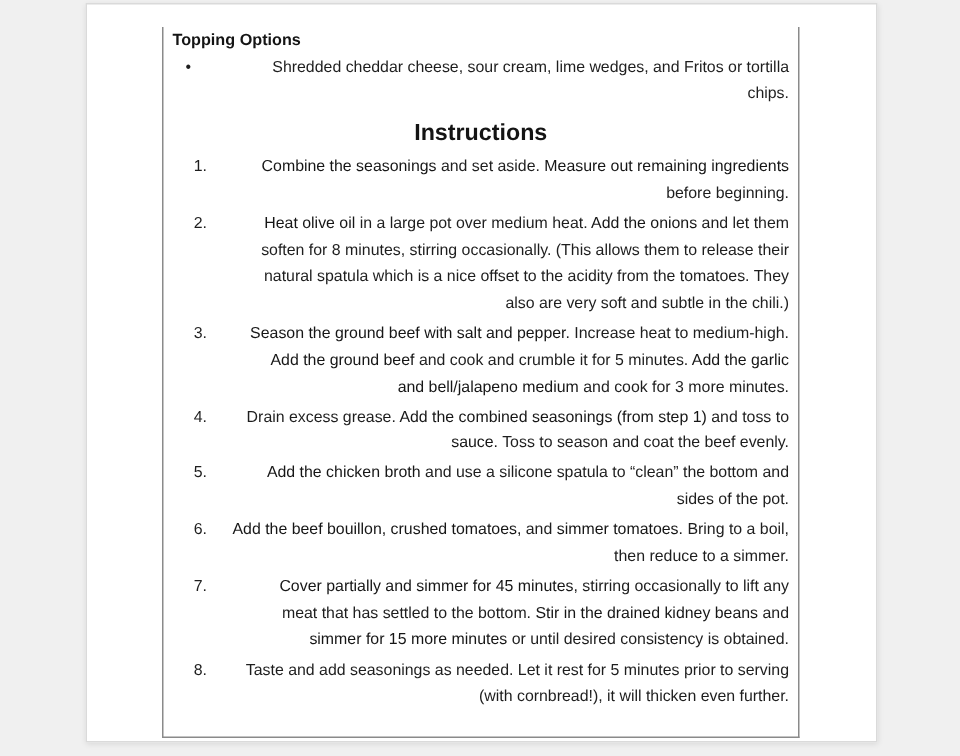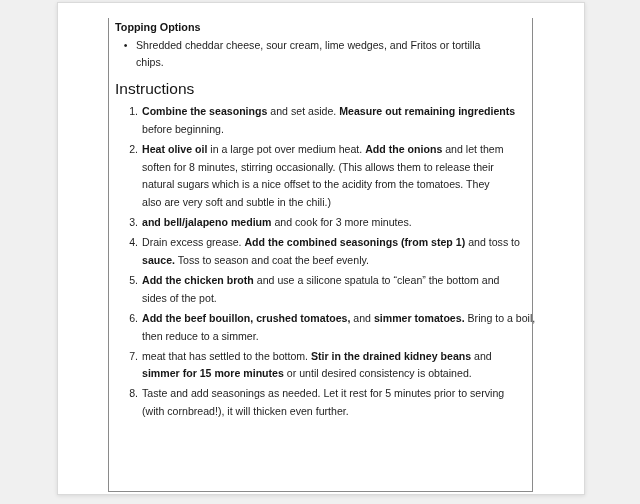--- a/index.html
+++ b/index.html
@@ -30,42 +30,43 @@
     border-bottom: 1.5px solid #8a8a8a;
     padding: 1px 6px 4px 6px;
   }
   .topping-h {
     font-weight: 700;
     font-size: 10.8px;
     line-height: 17.7px;
     color: #141414;
   }
   .instr-h {
-    font-weight: 400;
+    font-weight: 700;
     font-size: 15.5px;
     line-height: 20px;
     margin: 7px 0 4px 0;
     color: #141414;
+    text-align: center;
   }
   .list { display: block; }
   .row { display: flex; margin-bottom: 2.4px; }
   .marker {
     flex: none;
     font-size: 10.6px;
     line-height: 17.7px;
   }
   .marker.num { width: 23px; text-align: right; margin-right: 4px; }
   .marker.bullet { width: 21px; text-align: center; }
-  .txt { flex: 1; min-width: 0; }
+  .txt { flex: 1; min-width: 0; text-align: right; }
   .line {
     font-size: 10.6px;
     line-height: 17.7px;
     white-space: pre;
   }
-  .line b { font-weight: 700; color: #161616; }
+  .line b { font-weight: 400; color: #161616; }
 </style>
 </head>
 <body>
 
 <div class="page">
   <div class="doc-box">
     <div class="topping-h">Topping Options</div>
     <div class="list" id="toppings-list">
         <div class="row">
           <span class="marker bullet">•</span>
@@ -82,27 +83,29 @@
           <div class="txt">
             <div class="line"><b>Combine the seasonings</b><span> and set aside. </span><b>Measure out remaining ingredients</b></div>
             <div class="line"><span>before beginning.</span></div>
           </div>
         </div>
         <div class="row">
           <span class="marker num">2.</span>
           <div class="txt">
             <div class="line"><b>Heat olive oil</b><span> in a large pot over medium heat. </span><b>Add the onions</b><span> and let them</span></div>
             <div class="line"><span>soften for 8 minutes, stirring occasionally. (This allows them to release their</span></div>
-            <div class="line"><span>natural sugars which is a nice offset to the acidity from the tomatoes. They</span></div>
+            <div class="line"><span>natural spatula which is a nice offset to the acidity from the tomatoes. They</span></div>
             <div class="line"><span>also are very soft and subtle in the chili.)</span></div>
           </div>
         </div>
         <div class="row">
           <span class="marker num">3.</span>
           <div class="txt">
+            <div class="line"><b>Season the ground beef with salt and pepper.</b><span> Increase heat to medium-high.</span></div>
+            <div class="line"><b>Add the ground beef</b><span> and cook and crumble it for 5 minutes. </span><b>Add the garlic</b></div>
             <div class="line"><b>and bell/jalapeno medium</b><span> and cook for 3 more minutes.</span></div>
           </div>
         </div>
         <div class="row">
           <span class="marker num">4.</span>
           <div class="txt">
             <div class="line"><span>Drain excess grease. </span><b>Add the combined seasonings (from step 1)</b><span> and toss to</span></div>
             <div class="line"><b>sauce.</b><span> Toss to season and coat the beef evenly.</span></div>
           </div>
         </div>
@@ -116,20 +119,21 @@
         <div class="row">
           <span class="marker num">6.</span>
           <div class="txt">
             <div class="line"><b>Add the beef bouillon, crushed tomatoes,</b><span> and </span><b>simmer tomatoes.</b><span> Bring to a boil,</span></div>
             <div class="line"><span>then reduce to a simmer.</span></div>
           </div>
         </div>
         <div class="row">
           <span class="marker num">7.</span>
           <div class="txt">
+            <div class="line"><b>Cover partially and simmer for 45 minutes</b><span>, stirring occasionally to lift any</span></div>
             <div class="line"><span>meat that has settled to the bottom. </span><b>Stir in the drained kidney beans</b><span> and</span></div>
             <div class="line"><b>simmer for 15 more minutes</b><span> or until desired consistency is obtained.</span></div>
           </div>
         </div>
         <div class="row">
           <span class="marker num">8.</span>
           <div class="txt">
             <div class="line"><span>Taste and add seasonings as needed. Let it rest for 5 minutes prior to serving</span></div>
             <div class="line"><span>(with cornbread!), it will thicken even further.</span></div>
           </div>

